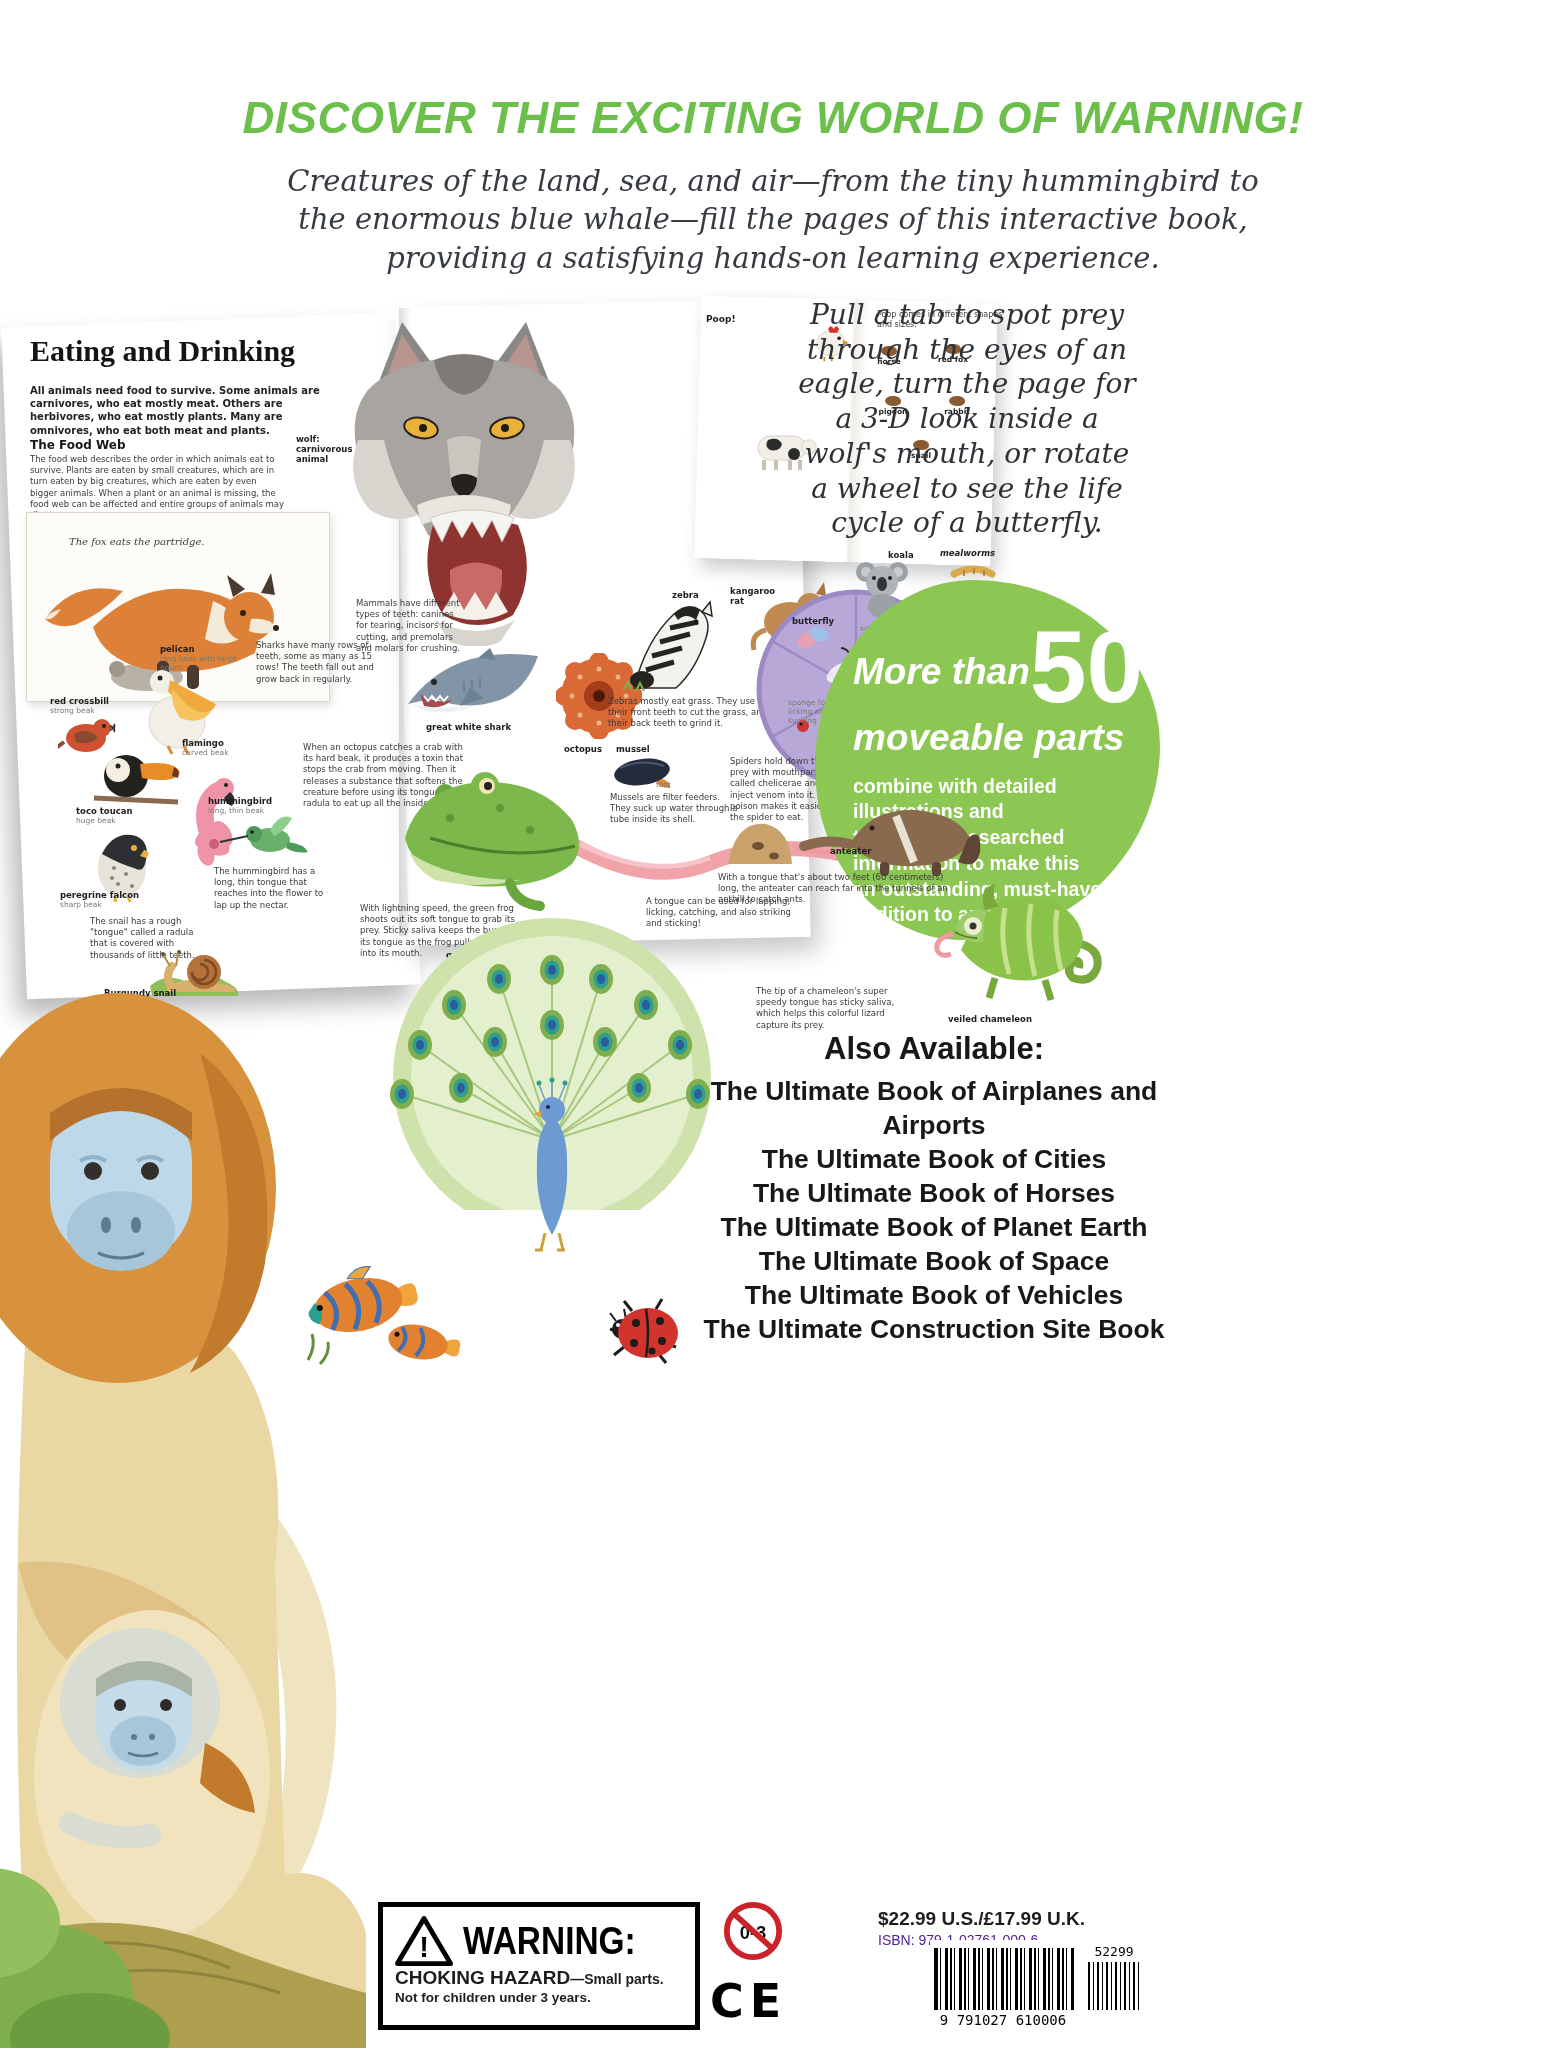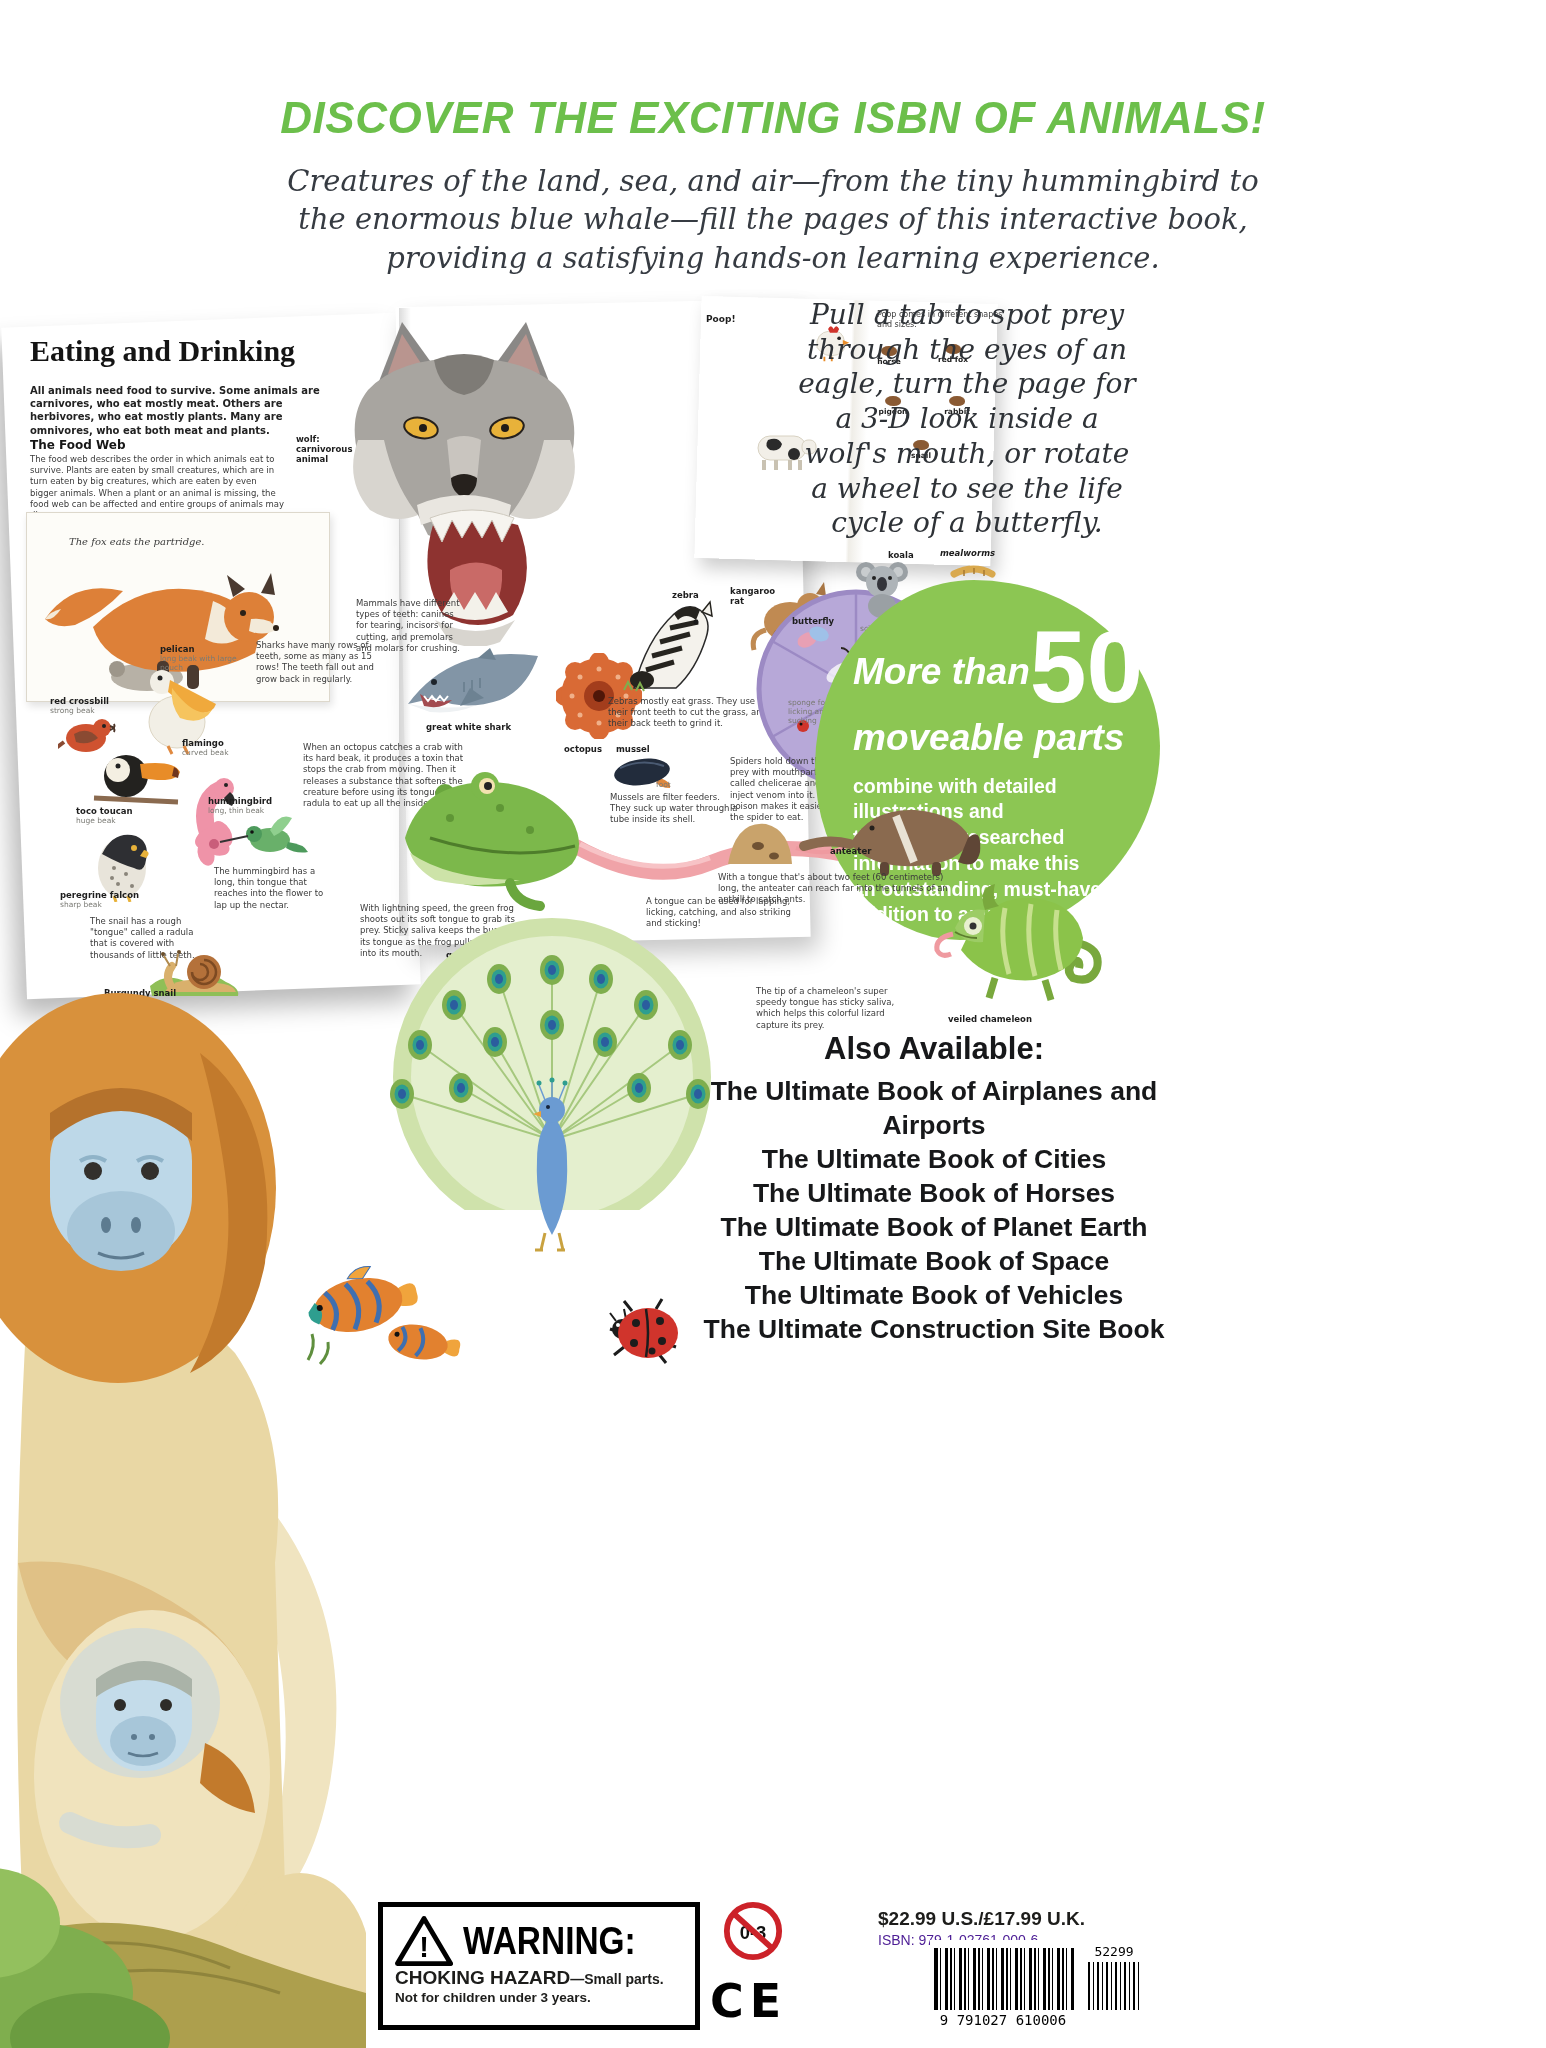--- a/index.html
+++ b/index.html
@@ -85,21 +85,21 @@
   .bc-num{position:absolute;left:0;top:72px;width:146px;text-align:center;
     font:14px "DejaVu Sans Mono",monospace;color:#000;}
   .bc-addon{position:absolute;left:158px;top:4px;width:52px;text-align:center;
     font:13px "DejaVu Sans Mono",monospace;color:#000;}
 </style>
 </head>
 <body>
 
 <div class="page">
 
-  <div class="a headline">DISCOVER THE EXCITING ISBN OF ANIMALS!</div>
+  <div class="a headline">DISCOVER THE EXCITING WORLD OF WARNING!</div>
   <div class="a intro">Creatures of the land, sea, and air—from the tiny hummingbird to the enormous blue whale—fill the pages of this interactive book, providing a satisfying hands-on learning experience.</div>
 
   <div class="sheet sheet-left"></div>
   <div class="sheet sheet-right"></div>
   <div class="sheet sheet-panel"></div>
   <div class="a gutter"></div>
 
   <div class="a sp-title" style="left:30px;top:336px;">Eating and Drinking</div>
   <div class="a b10" style="left:30px;top:384px;width:300px;">All animals need food to survive. Some animals are carnivores, who eat mostly meat. Others are herbivores, who eat mostly plants. Many are omnivores, who eat both meat and plants.</div>
   <div class="a h11" style="left:30px;top:438px;">The Food Web</div>

